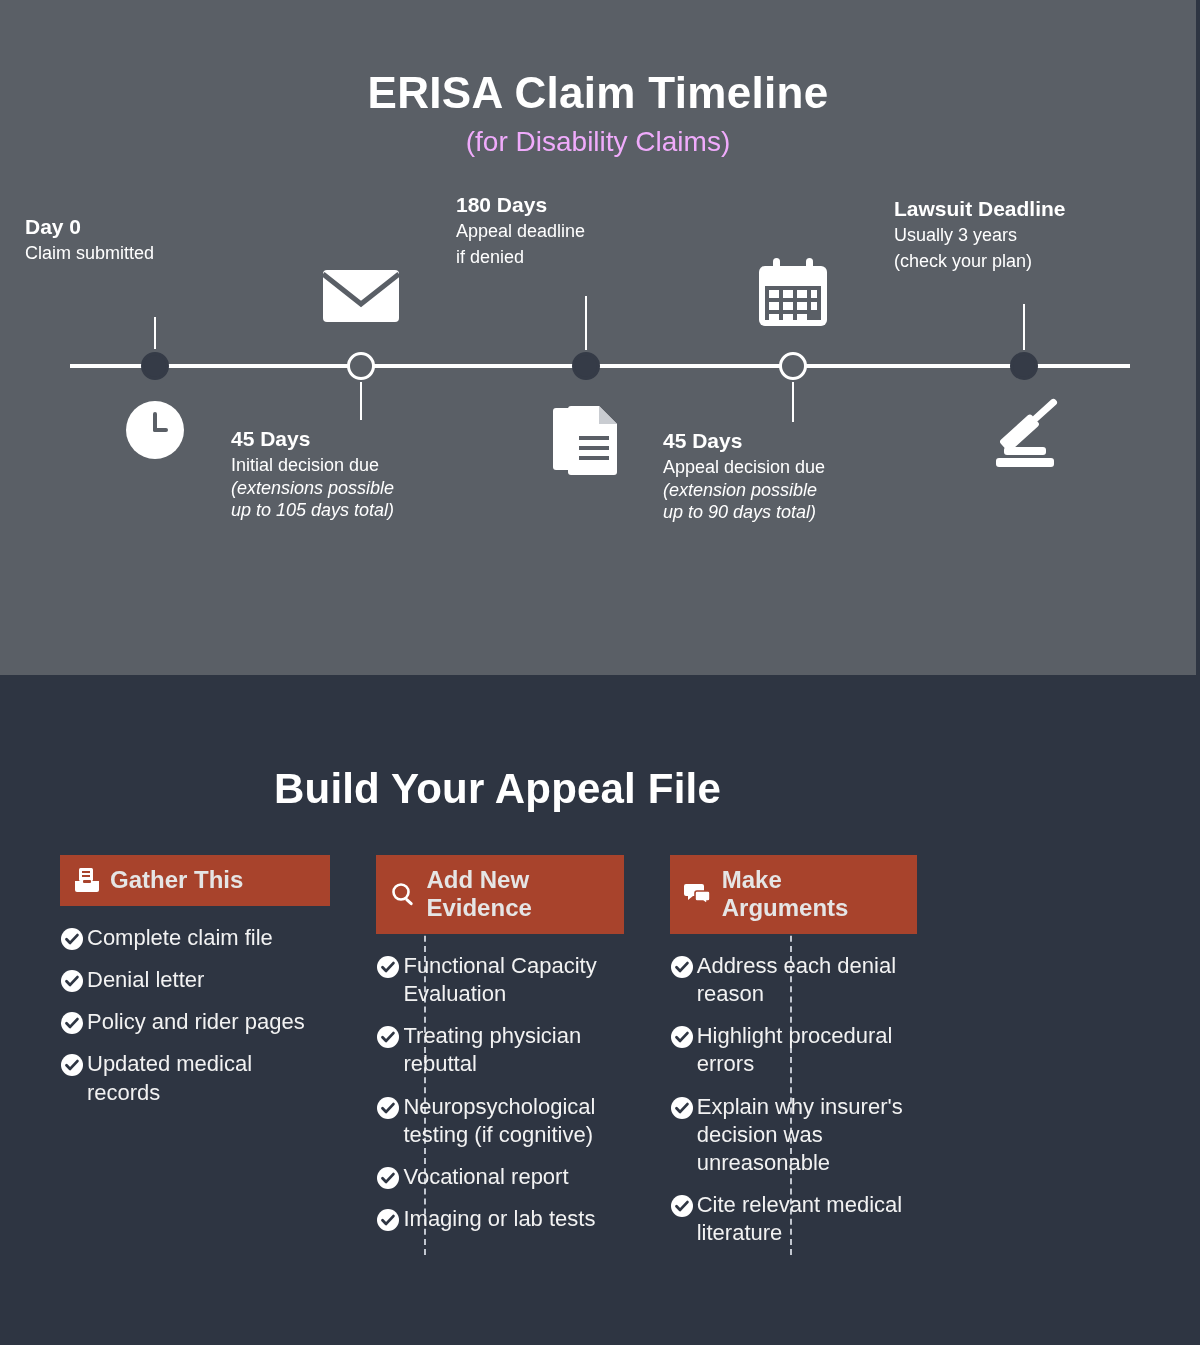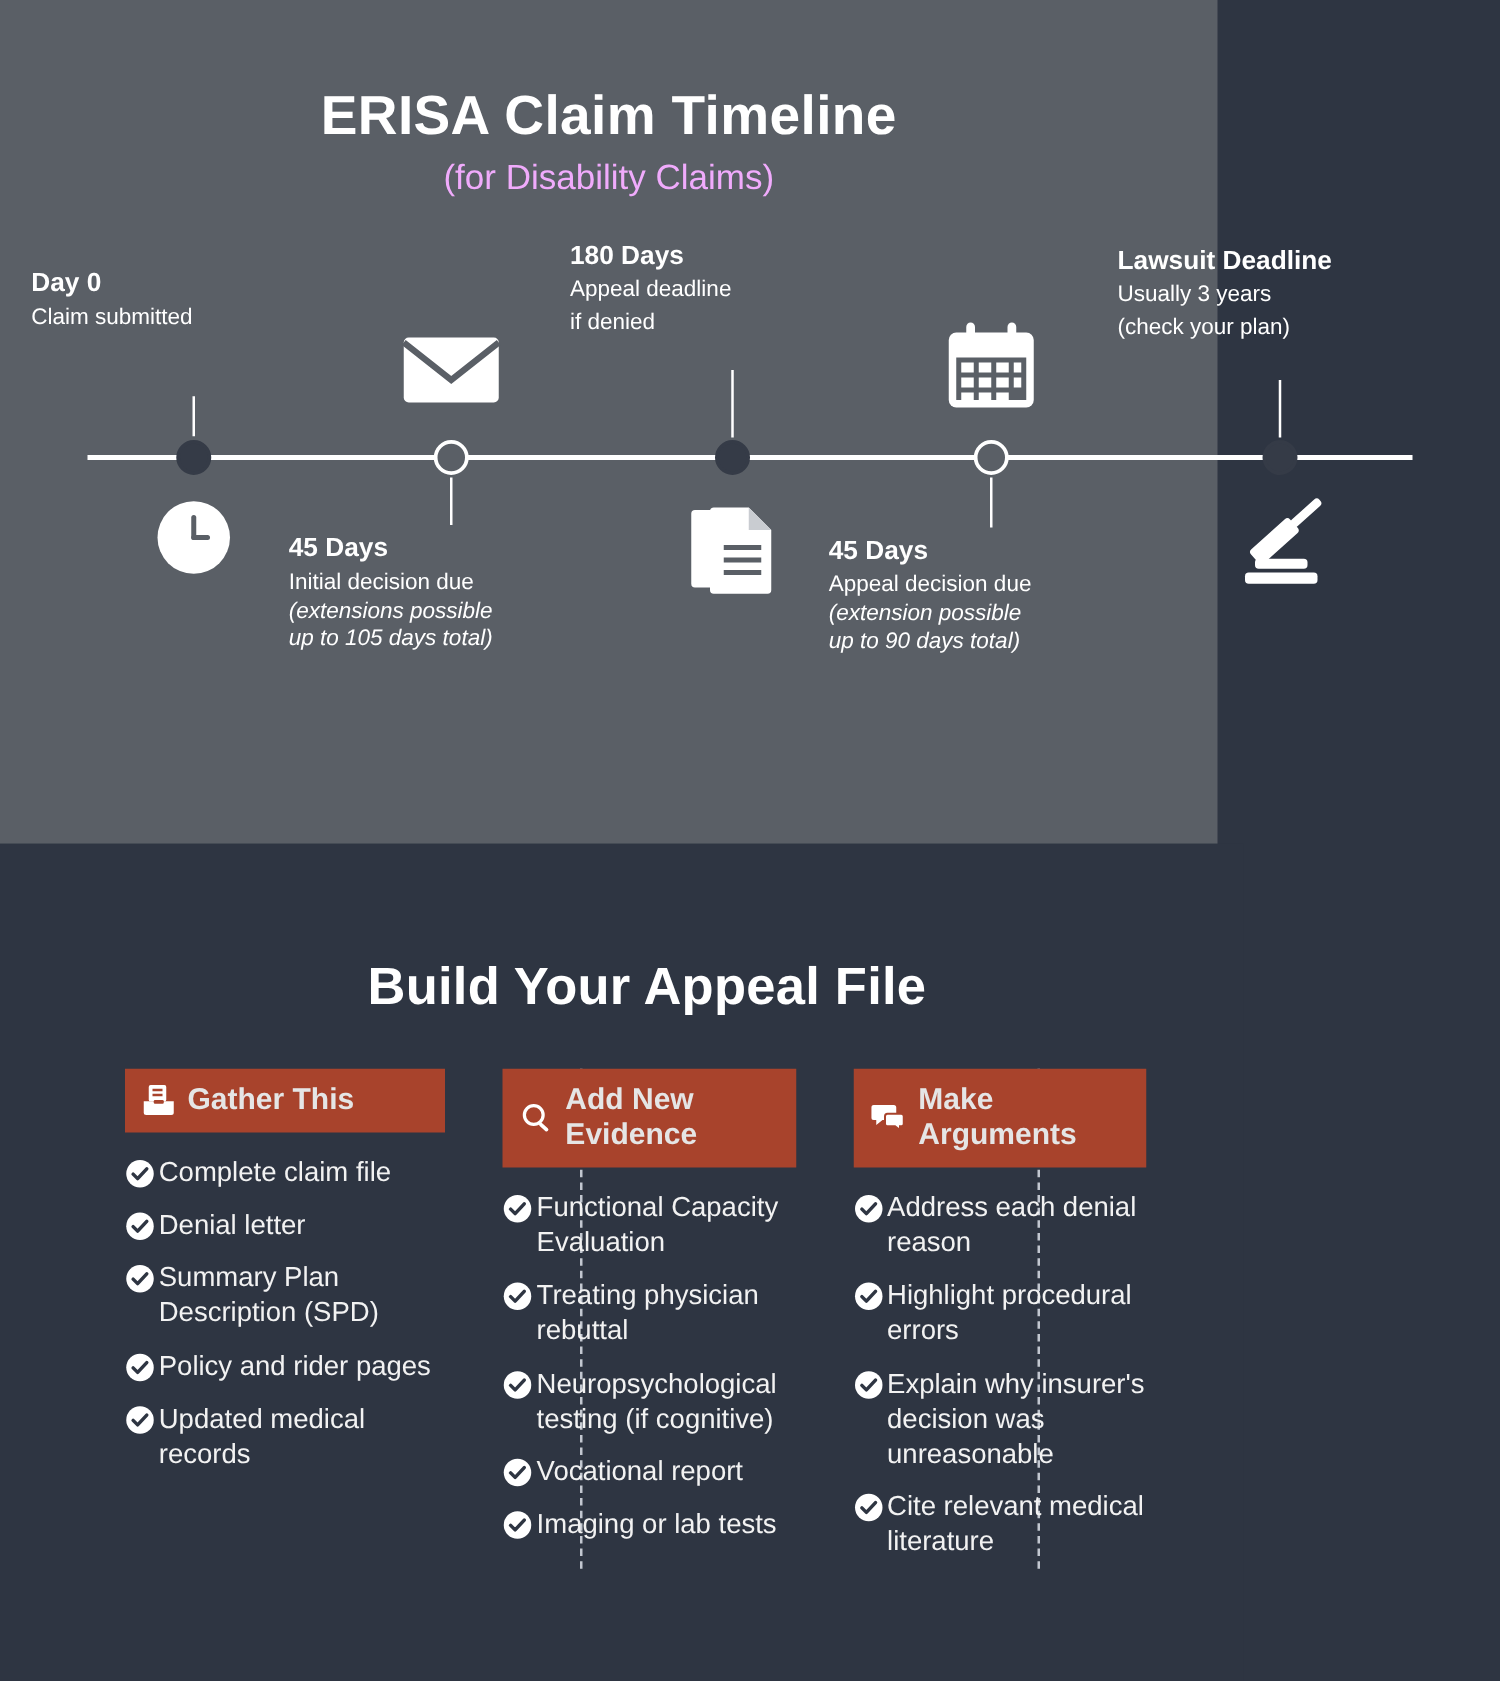--- a/index.html
+++ b/index.html
@@ -10,21 +10,21 @@
     width: 1200px;
     height: 1345px;
     font-family: "Liberation Sans", sans-serif;
     background: #2e3542;
     overflow: hidden;
   }
 
   
   .timeline-section {
     position: relative;
-    width: 974px;
+    width: 1196px;
     height: 675px;
     background: #5a5f66;
     box-sizing: border-box;
   }
   .title-block {
     padding-top: 70px;
     text-align: center;
   }
   .main-title {
     font-size: 44px;
@@ -105,21 +105,20 @@
     color: #ffffff;
   }
 
   
   .appeal-section {
     position: relative;
     width: 995px;
     height: 670px;
     background: #2e3542;
     box-sizing: border-box;
-    padding-left: 40px;
   }
   .appeal-title {
     text-align: center;
     font-size: 42px;
     font-weight: bold;
     color: #ffffff;
     padding-top: 90px;
     letter-spacing: 0.2px;
   }
   .columns {
@@ -343,29 +342,20 @@
           </span>
           <span class="item-text">Denial letter</span>
         </div>
         <div class="item">
           <span class="check">
             <svg width="24" height="24" viewBox="0 0 24 24">
                 <circle cx="12" cy="12" r="11" fill="#ffffff"></circle>
                 <path d="M6.5 12.3 l3.6 3.6 l7.3 -7.8" fill="none" stroke="#2e3542" stroke-width="2.8" stroke-linecap="round" stroke-linejoin="round"></path>
               </svg>
           </span>
-          <span class="item-text">Summary Plan Description (SPD)</span>
-        </div>
-        <div class="item">
-          <span class="check">
-            <svg width="24" height="24" viewBox="0 0 24 24">
-                <circle cx="12" cy="12" r="11" fill="#ffffff"></circle>
-                <path d="M6.5 12.3 l3.6 3.6 l7.3 -7.8" fill="none" stroke="#2e3542" stroke-width="2.8" stroke-linecap="round" stroke-linejoin="round"></path>
-              </svg>
-          </span>
           <span class="item-text">Policy and rider pages</span>
         </div>
         <div class="item">
           <span class="check">
             <svg width="24" height="24" viewBox="0 0 24 24">
                 <circle cx="12" cy="12" r="11" fill="#ffffff"></circle>
                 <path d="M6.5 12.3 l3.6 3.6 l7.3 -7.8" fill="none" stroke="#2e3542" stroke-width="2.8" stroke-linecap="round" stroke-linejoin="round"></path>
               </svg>
           </span>
           <span class="item-text">Updated medical records</span>

